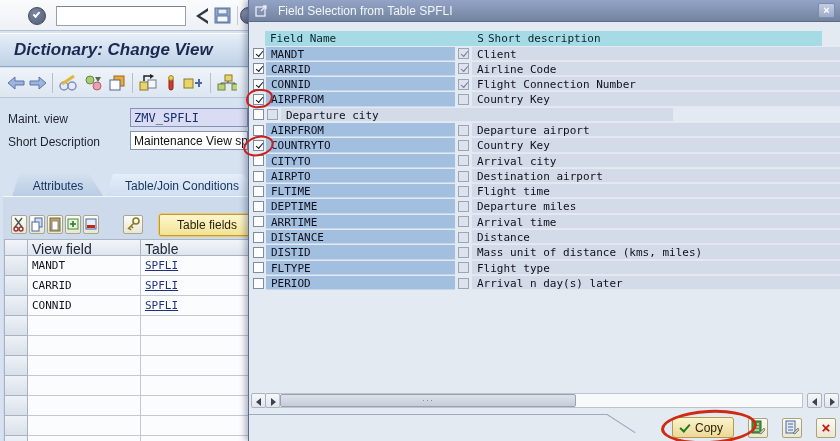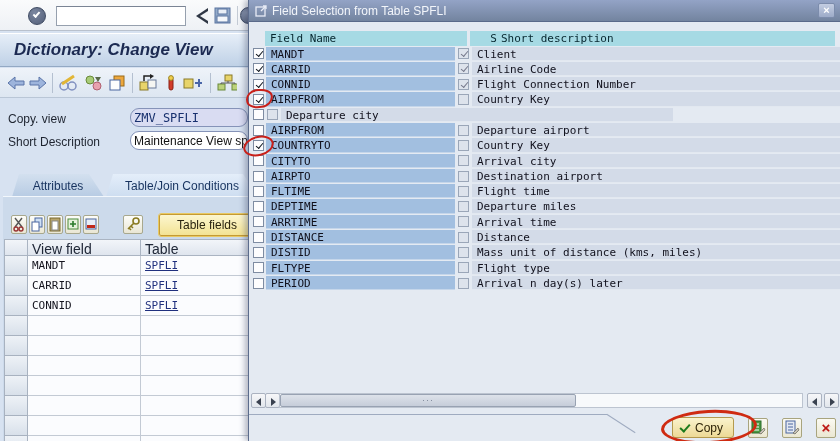--- a/index.html
+++ b/index.html
@@ -28,21 +28,21 @@
     background:linear-gradient(#e6eef8,#bfd1e6); border-top:1px solid #fff; border-bottom:1px solid #93a9c4; }
   .title-text { position:absolute; left:14px; top:6px; font-size:17px; font-weight:bold; font-style:italic; color:#1c2a52; }
 
   .apptoolbar { position:absolute; left:0; top:68px; width:840px; height:30px;
     background:linear-gradient(#eef3f9,#dde6f1); border-bottom:1px solid #b9c6d6; }
   .apptoolbar .ico { position:absolute; top:6px; width:20px; height:18px; }
   .asep { position:absolute; top:5px; width:1px; height:20px; background:#b4c0d0; }
 
   .formlabel { position:absolute; left:8px; font-size:12px; color:#1e2430; }
   .valfield { position:absolute; left:130px; height:19px; font-family:"DejaVu Sans Mono", monospace;
-    font-size:12px; padding:2px 3px; white-space:nowrap; overflow:hidden;border-radius:9px; }
+    font-size:12px; padding:2px 3px; white-space:nowrap; overflow:hidden; }
   .vf-ro { background:#d9dcf2; border:1px solid #8593b8; color:#18306e; }
   .vf-w  { background:#fff; border:1px solid #8593b8; color:#111; font-family:"Liberation Sans",sans-serif; }
 
   .tab { position:absolute; top:174px; height:23px; font-size:12px; color:#17335f;
     display:flex; align-items:center; justify-content:center;
     clip-path:polygon(7px 0, calc(100% - 15px) 0, 100% 100%, 0 100%); }
   .tab-inactive { background:linear-gradient(#d3e0ef,#b7cbe3); }
   .tab-active   { background:linear-gradient(#e4eefa,#cdddf0); }
   .tabpanel { position:absolute; left:3px; top:196px; width:837px; height:245px;
     background:#ccdaeb; border-top:1px solid #f2f7fc; }
@@ -67,30 +67,30 @@
     font-family:"DejaVu Sans Mono", monospace; font-size:11px; color:#14141e; padding:3px 4px; white-space:nowrap; overflow:hidden; }
   .g-c1 { width:113px; } .g-c2 { width:109px; }
   .tbl-link { color:#20307e; text-decoration:underline; cursor:pointer; }
 
   
   .dialog { position:absolute; left:248px; top:0; width:592px; height:441px;
     background:#e4eaf2; border-left:1px solid #5c6c8c; box-shadow:-3px 0 6px rgba(40,50,80,.35); }
   .dlg-titlebar { position:absolute; left:0; top:0; width:100%; height:22px;
     background:linear-gradient(#93a3c6,#73849f); border-bottom:1px solid #5a6a8a;
     display:flex; align-items:center; }
-  .dlg-title { font-size:12px; color:#f2f5fa; margin-left:4px; }
+  .dlg-title { font-size:12px; color:#f2f5fa; margin-left:10px; }
   .dlg-icon { width:13px; height:12px; margin-left:6px; }
   .dlg-close { position:absolute; right:5px; top:3px; width:17px; height:15px;
     background:linear-gradient(#c3cde2,#9dabc8); border:1px solid #7c8cac; border-radius:2px;
     color:#fff; font-size:11px; line-height:13px; text-align:center; font-weight:bold; }
 
   .dlg-hdrrow { position:absolute; left:0; top:31px; width:100%; height:15px;
     font-family:"DejaVu Sans Mono", monospace; font-size:11px; color:#06262e; }
   .hdr-field { position:absolute; left:16px; width:202px; height:15px; background:#a6dae4; padding:1px 5px; }
-  .hdr-sdesc { position:absolute; left:221px; width:365px; height:15px; background:#a6dae4; padding:1px 16px; }
+  .hdr-sdesc { position:absolute; left:208px; width:365px; height:15px; background:#a6dae4; padding:1px 16px; }
   .hdr-sdesc .s-col { display:inline-block; width:15px; text-align:center; }
 
   .dlg-rows { position:absolute; left:0; top:46px; width:100%; }
   .dlg-row { position:relative; display:flex; align-items:center; height:15.3px; }
   .cb { position:relative; width:11px; height:11px; margin-left:4px; flex:none;
     background:#fdfdfe; border:1px solid #7e8ca2; }
   .cb.dis { background:#dde3ec; border-color:#9aa6b8; margin-left:3px; }
   .cb.on::after { content:""; position:absolute; left:1.5px; top:2px; width:6px; height:3px;
     border-left:1.7px solid #10161e; border-bottom:1.7px solid #10161e; transform:rotate(-50deg); }
   .cb.dis.on::after { border-color:#76798b; }
@@ -196,21 +196,21 @@
     </svg>
     <div class="asep" style="left:210px"></div>
     <svg class="ico" style="left:217px" width="24" height="18">
       <rect x="8" y="1" width="7" height="6" fill="#e8d46a" stroke="#8a7a28"></rect>
       <rect x="1" y="10" width="7" height="6" fill="#bcd27c" stroke="#6a8a3a"></rect>
       <rect x="15" y="10" width="7" height="6" fill="#bcd27c" stroke="#6a8a3a"></rect>
       <path d="M11 7 L11 9 L4 9 L4 10 M11 9 L18 9 L18 10" fill="none" stroke="#555" stroke-width="1"></path>
     </svg>
   </div>
 
-  <div class="formlabel" style="top:112px">Copy. view</div>
+  <div class="formlabel" style="top:112px">Maint. view</div>
   <div class="valfield vf-ro" style="top:108px; width:118px">ZMV_SPFLI</div>
   <div class="formlabel" style="top:135px">Short Description</div>
   <div class="valfield vf-w" style="top:131px; width:118px">Maintenance View sp</div>
 
   <div class="tab tab-inactive" style="left:12px; width:92px">Attributes</div>
   <div class="tab tab-active" style="left:106px; width:152px">Table/Join Conditions</div>
 
   <div class="tabpanel">
     <div class="gridtool" style="left:8px">
       <div class="gt-btn" style="left:0">

